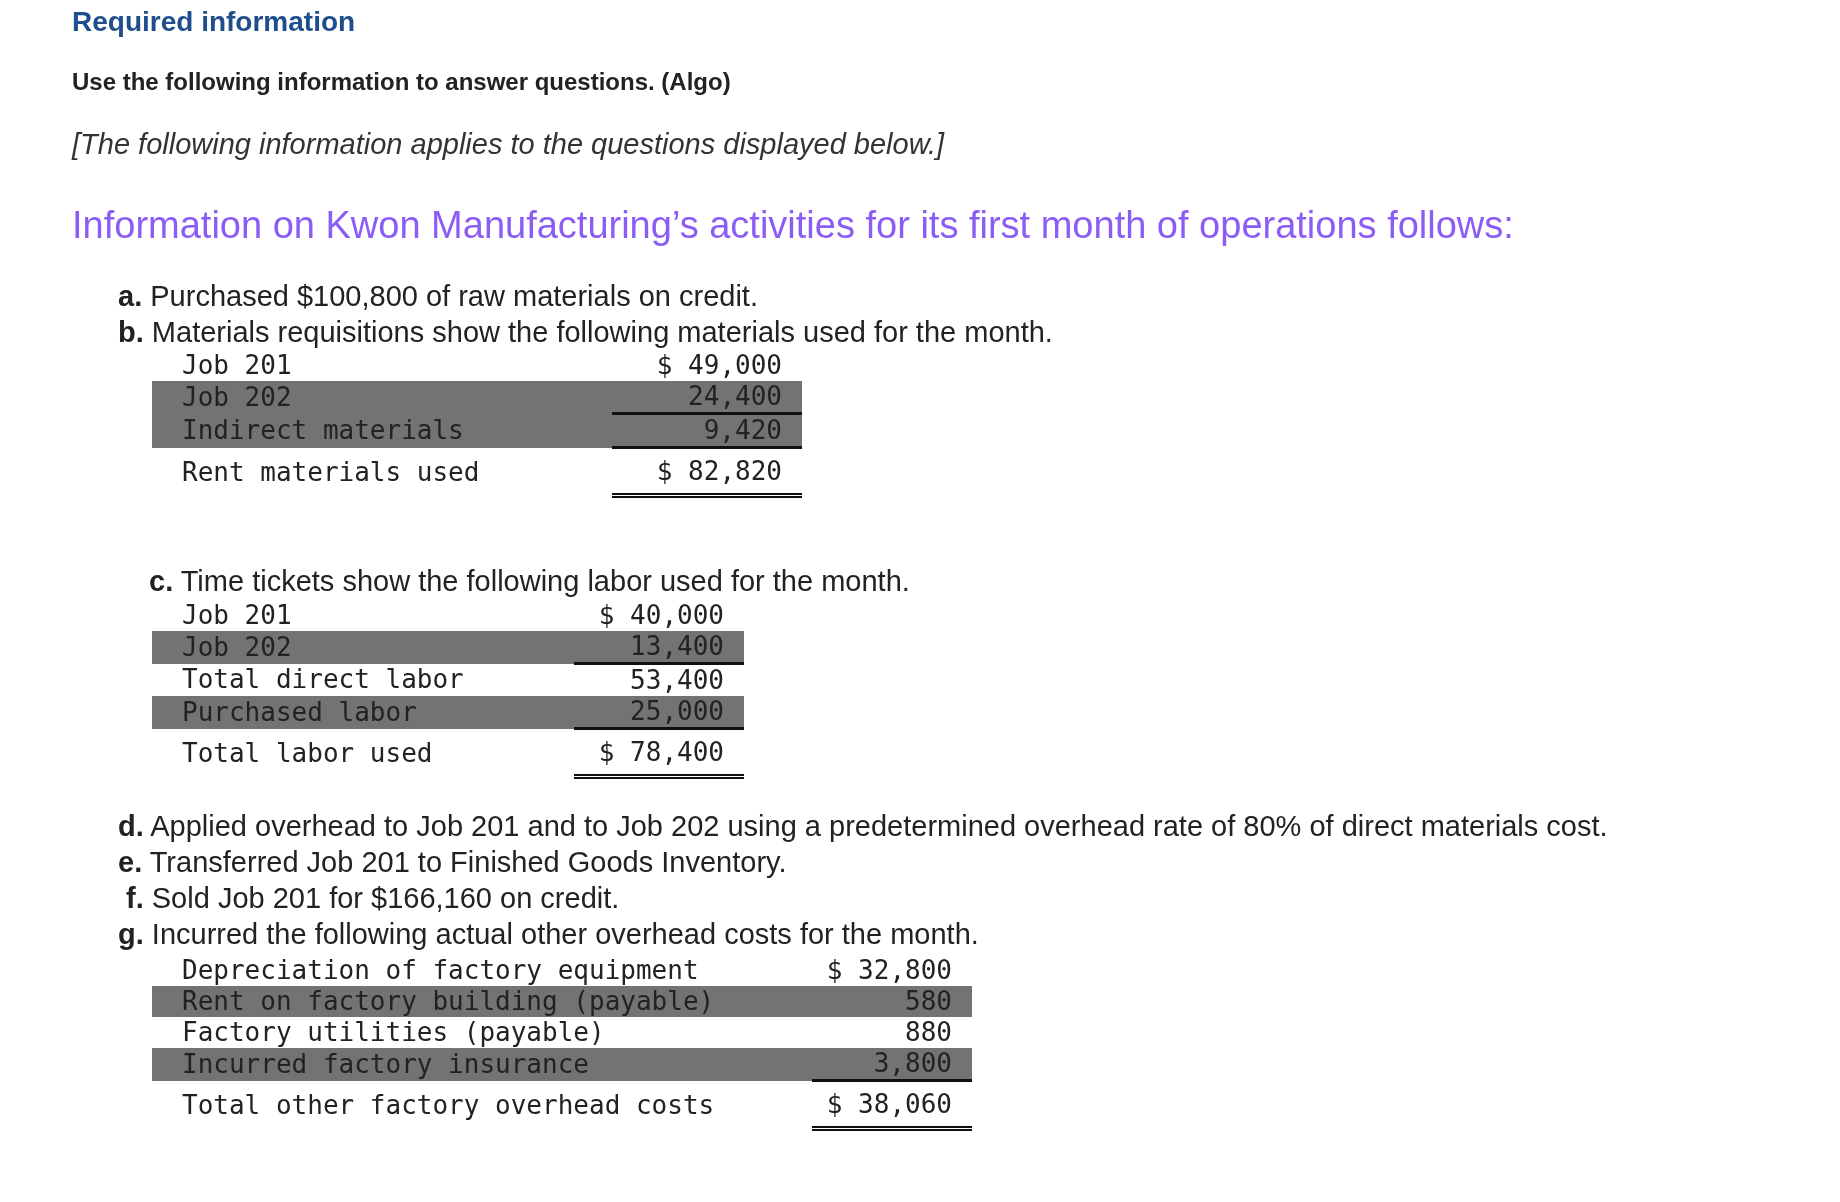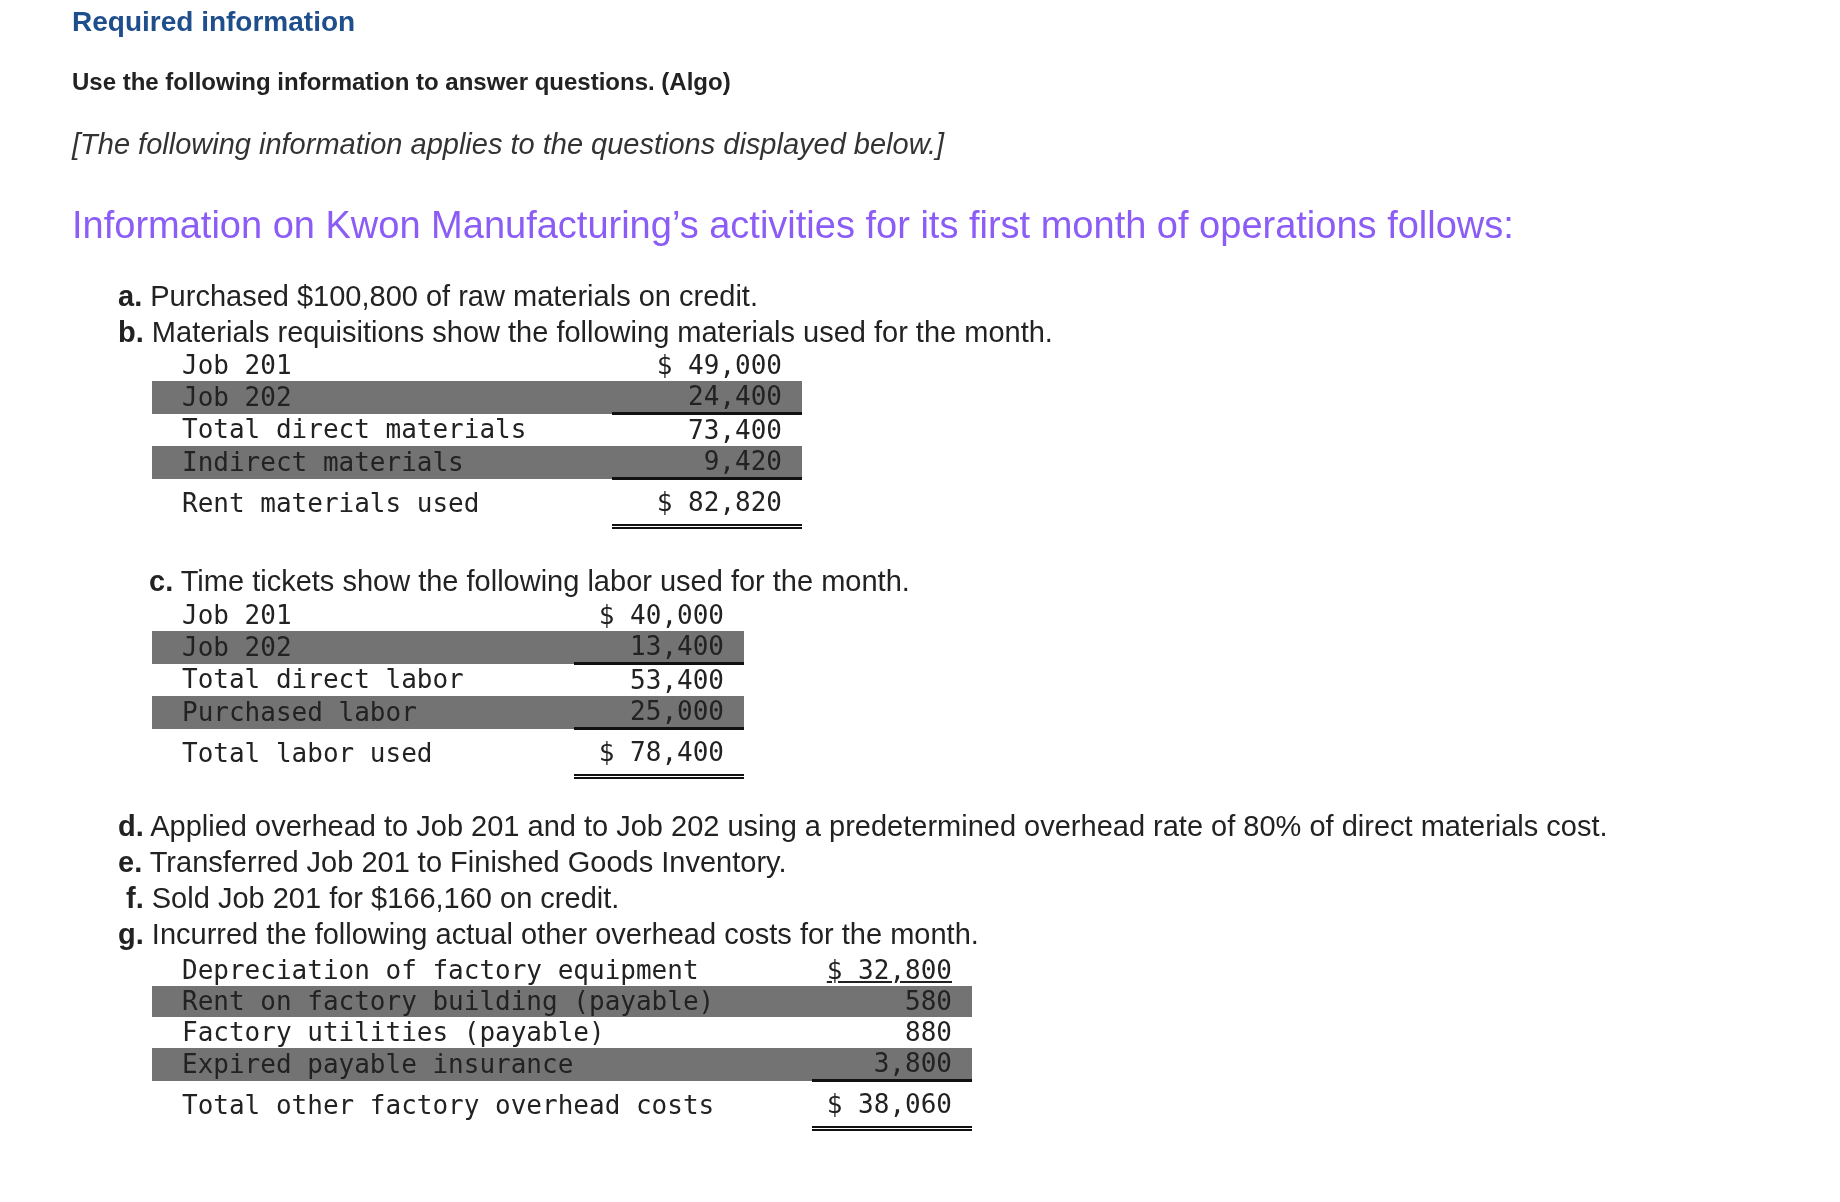--- a/index.html
+++ b/index.html
@@ -59,24 +59,20 @@
 <table class="fin" style="left:152px; top:350px;">
   <tbody>
       <tr>
     <td class="lbl" style="width:430px;">Job 201</td>
     <td class="amt" style="width:170px;">$ 49,000</td>
   </tr>
   <tr class="shade">
     <td class="lbl">Job 202</td>
     <td class="amt ul">24,400</td>
   </tr>
-  <tr>
-    <td class="lbl">Total direct materials</td>
-    <td class="amt">73,400</td>
-  </tr>
   <tr class="shade">
     <td class="lbl">Indirect materials</td>
     <td class="amt ul">9,420</td>
   </tr>
   <tr class="total">
     <td class="lbl">Rent materials used</td>
     <td class="amt dul">$ 82,820</td>
   </tr>
 </tbody>
   </table>
@@ -125,32 +121,32 @@
 </div>
 <div class="item" style="left:118px; top:918px;">
   <b>g.</b>
   <span>Incurred the following actual other overhead costs for the month.</span>
 </div>
 
 <table class="fin" style="left:152px; top:955px;">
   <tbody>
       <tr>
     <td class="lbl" style="width:630px;">Depreciation of factory equipment</td>
-    <td class="amt" style="width:140px;text-decoration:underline;">$ 32,800</td>
+    <td class="amt" style="width:140px;">$ 32,800</td>
   </tr>
   <tr class="shade">
     <td class="lbl">Rent on factory building (payable)</td>
     <td class="amt">580</td>
   </tr>
   <tr>
     <td class="lbl">Factory utilities (payable)</td>
     <td class="amt">880</td>
   </tr>
   <tr class="shade">
-    <td class="lbl">Expired payable insurance</td>
+    <td class="lbl">Incurred factory insurance</td>
     <td class="amt ul">3,800</td>
   </tr>
   <tr class="total">
     <td class="lbl">Total other factory overhead costs</td>
     <td class="amt dul">$ 38,060</td>
   </tr>
 </tbody>
   </table>
 
 </body></html>

